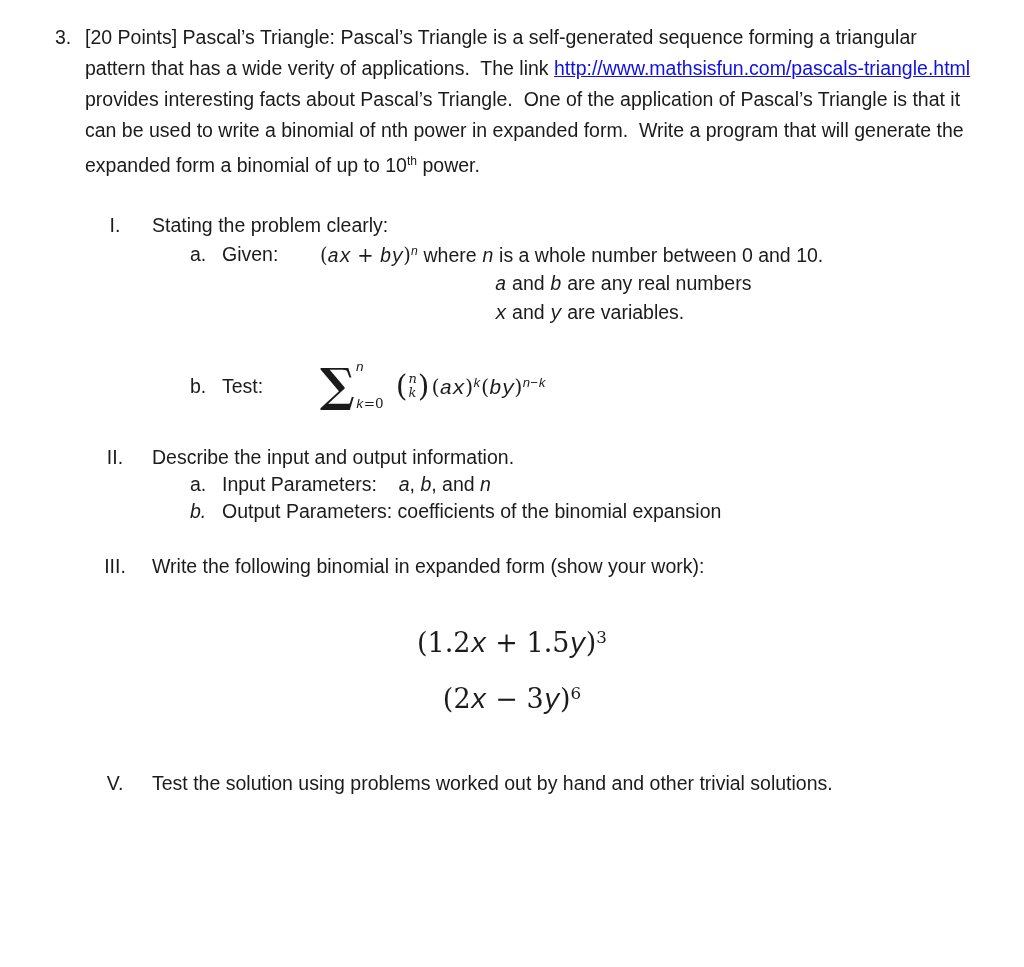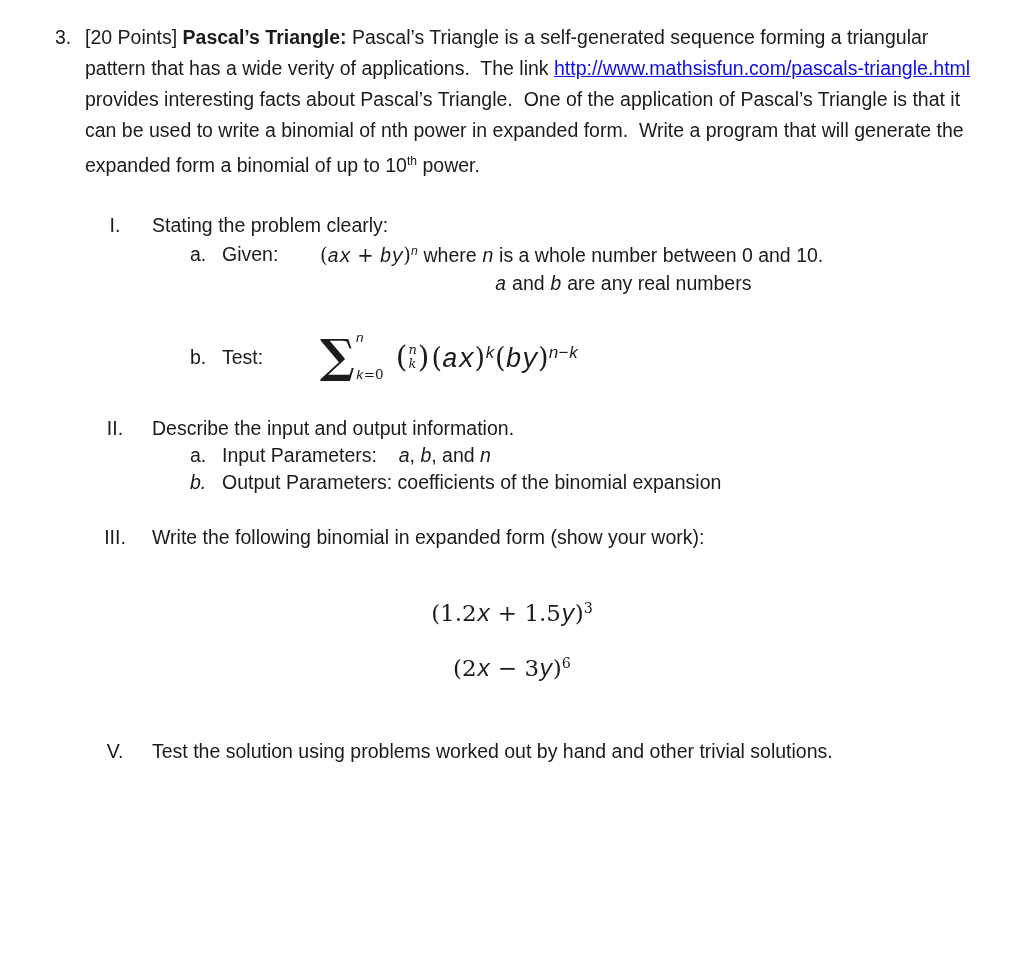--- a/index.html
+++ b/index.html
@@ -11,21 +11,21 @@
     overflow:hidden;
   }
   .page{position:relative;width:1024px;height:967px;background:#ffffff;}
 
   
   .p3{display:flex;margin:22px 0 0 55px;line-height:31px;}
   .pnum{width:30px;flex:none;}
   .pbody{width:892px;}
 
   
-  .b{font-weight:700;}
+  .b{font-weight:400;}
   .i{font-style:italic;}
   .m{font-family:Liberation Mono, monospace;font-style:italic;}
   .mr{font-family:"DejaVu Serif",serif;font-style:normal;}
   .sup{font-size:0.62em;vertical-align:0.55em;}
   a.link,.link{color:var(--link-color,#0f0fe8);text-decoration:underline;cursor:pointer;}
 
   
   .sec{display:flex;margin-left:85px;line-height:27px;}
   .rn{flex:none;width:60px;text-align:center;}
   .txt{flex:1;padding-left:7px;}
@@ -44,24 +44,24 @@
   
   .find-row{margin-top:27px;align-items:center;height:62px;}
   .formula{display:inline-flex;align-items:center;}
   .sigma{font-family:"DejaVu Serif",serif;font-size:46px;line-height:0.95;font-weight:700;}
   .limcol{display:inline-flex;flex-direction:column;justify-content:space-between;height:60px;font-size:13.5px;margin-left:1px;}
   .limcol .up{align-self:flex-start;position:relative;top:-2px;}
   .limcol .lo{align-self:flex-start;position:relative;bottom:-2px;white-space:nowrap;}
   .binom{display:inline-flex;align-items:center;margin-left:12px;}
   .bparen{font-family:"DejaVu Serif",serif;font-size:30px;line-height:1;}
   .bstack{display:inline-flex;flex-direction:column;align-items:center;font-size:13px;line-height:1.1;font-family:"DejaVu Serif",serif;font-style:italic;padding:0 1px;}
-  .terms{font-size:27px;margin-left:2px;white-space:nowrap;}
+  .terms{font-size:21px;margin-left:2px;white-space:nowrap;}
 
   
-  .mathline{text-align:center;font-size:23px;line-height:30px;}
+  .mathline{text-align:center;font-size:27px;line-height:30px;}
   .f1{margin-top:42px;}
   .f2{margin-top:18px;}
 </style>
 </head>
 <body>
 
 <div class="page">
 
   <div class="p3">
     <div class="pnum">3.</div>
@@ -72,20 +72,21 @@
     <div class="rn">I.</div>
     <div class="txt">Stating the problem clearly:</div>
   </div>
 
   <div class="sub">
     <div class="mk">a.</div>
     <div class="key">Given:</div>
     <div class="val"><span class="mr">(</span><span class="m">ax</span><span class="mr"> + </span><span class="m">by</span><span class="mr">)</span><span class="m sup">n</span><span> where </span><span class="m">n</span><span> is a whole number between 0 and 10.</span></div>
   </div>
   <div class="cont"><span class="m">a</span><span> and </span><span class="m">b</span><span> are any real numbers</span></div>
+  <div class="cont"><span class="m">x</span><span> and </span><span class="m">y</span><span> are variables.</span></div>
 
   <div class="sub find-row">
     <div class="mk">b.</div>
     <div class="key">Test:</div>
     <div class="formula">
       <span class="sigma">∑</span>
       <span class="limcol">
         <span class="up m">n</span>
         <span class="lo"><span class="m">k</span><span class="mr">=0</span></span>
       </span>

